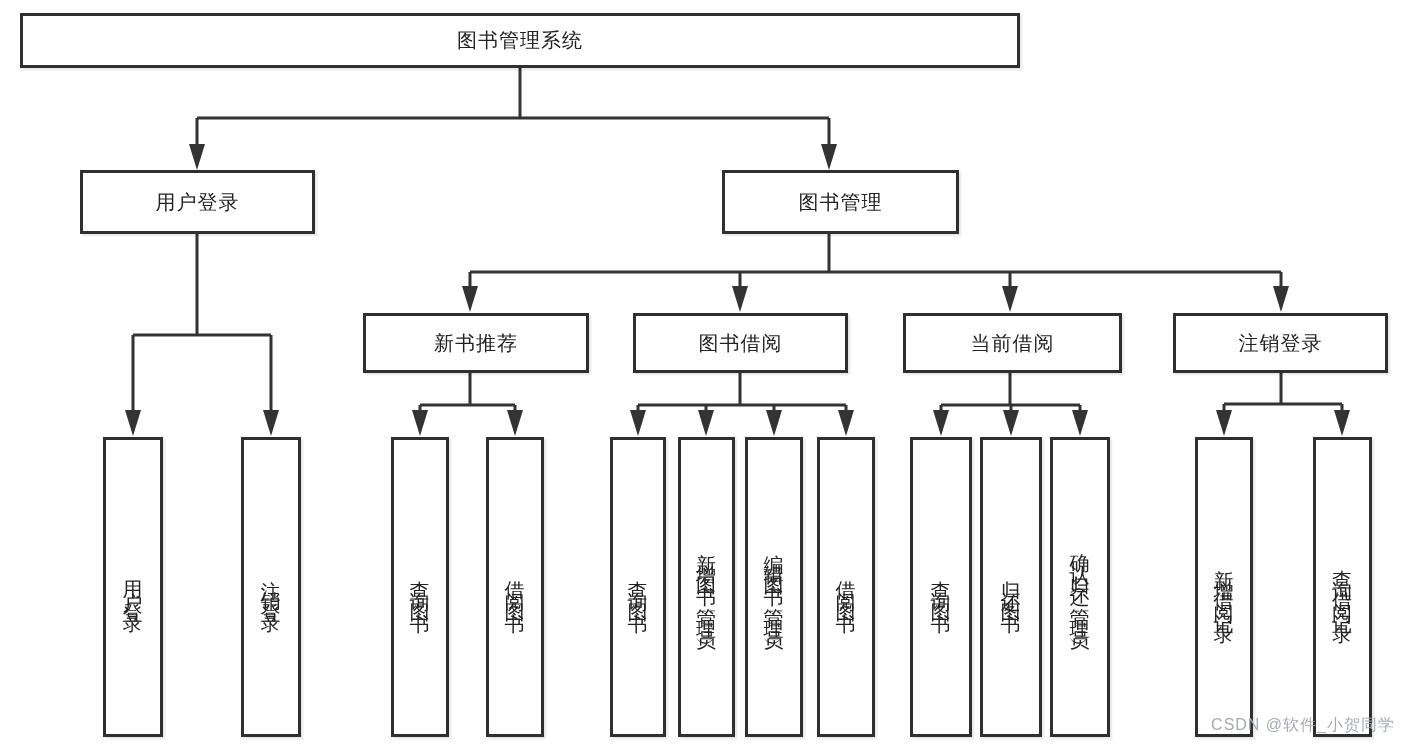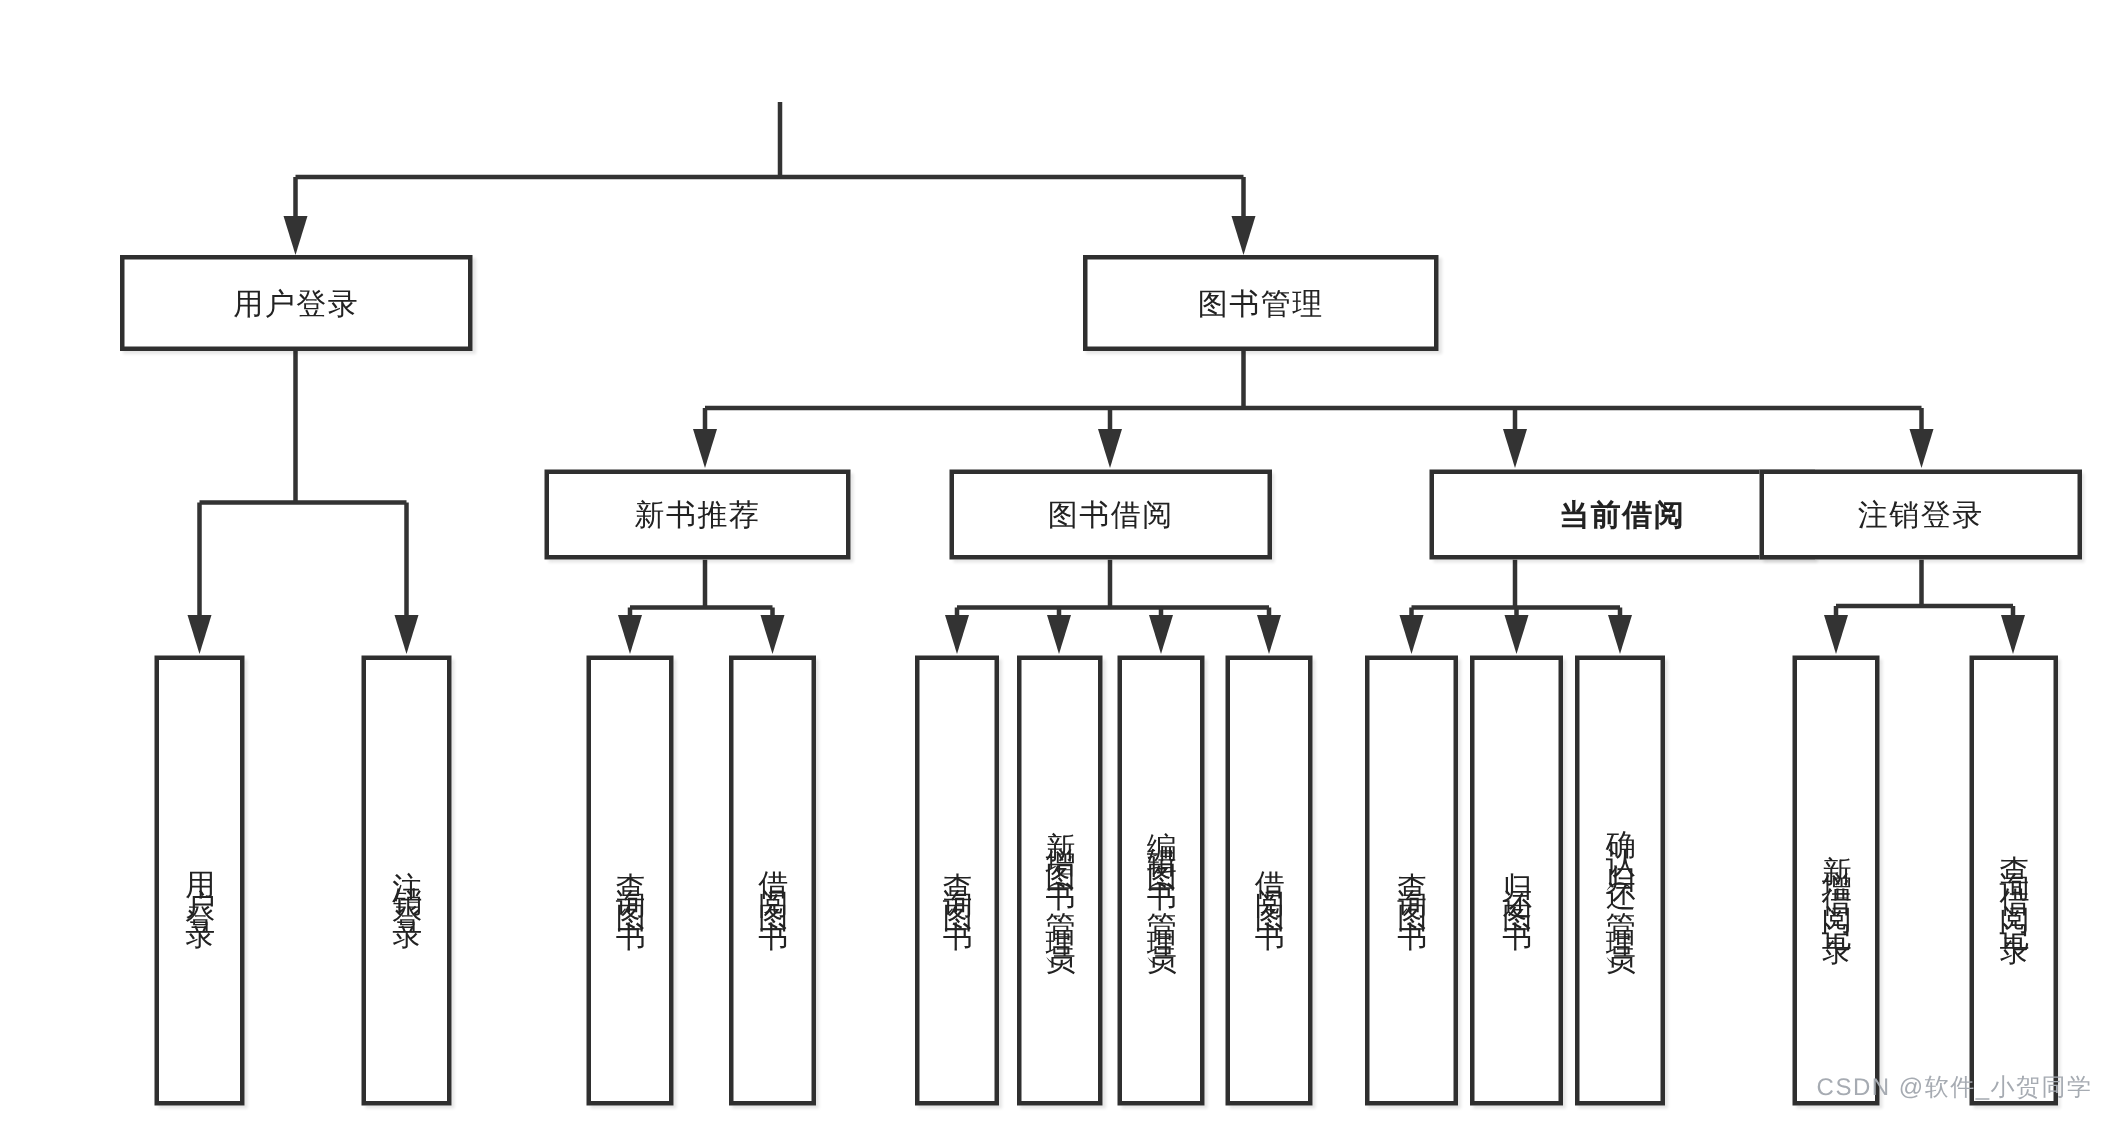--- a/index.html
+++ b/index.html
@@ -79,35 +79,38 @@
       <polygon points="1003,410 1019,410 1011,436"></polygon>
       <polygon points="1072,410 1088,410 1080,436"></polygon>
     </g>
     <g>
       <path d="M1281 373 V404 M1224 404 H1342 M1224 404 V412 M1342 404 V412"></path>
       <polygon points="1216,410 1232,410 1224,436"></polygon>
       <polygon points="1334,410 1350,410 1342,436"></polygon>
     </g>
   </svg>
 
+  <div class="box root">
+    <span>图书管理系统</span>
+  </div>
 
   <div class="box lvl2" style="left:80px;width:235px;">
     <span>用户登录</span>
   </div>
   <div class="box lvl2" style="left:710px;width:237px;margin-left:12px;">
     <span>图书管理</span>
   </div>
 
-  <div class="box lvl3" style="left:363px;width:204px;">
+  <div class="box lvl3" style="left:363px;width:226px;">
     <span>新书推荐</span>
   </div>
   <div class="box lvl3" style="left:633px;width:215px;text-align:center;">
     <span>图书借阅</span>
   </div>
-  <div class="box lvl3" style="left:953px;width:257px;font-weight:bold;">
+  <div class="box lvl3" style="left:903px;width:219px;">
     <span>当前借阅</span>
   </div>
   <div class="box lvl3" style="left:1173px;width:215px;">
     <span>注销登录</span>
   </div>
 
   <div class="box leaf" style="left:103px;width:60px;">
     <span class="vtext">用户登录</span>
   </div>
   <div class="box leaf" style="left:241px;width:60px;">

